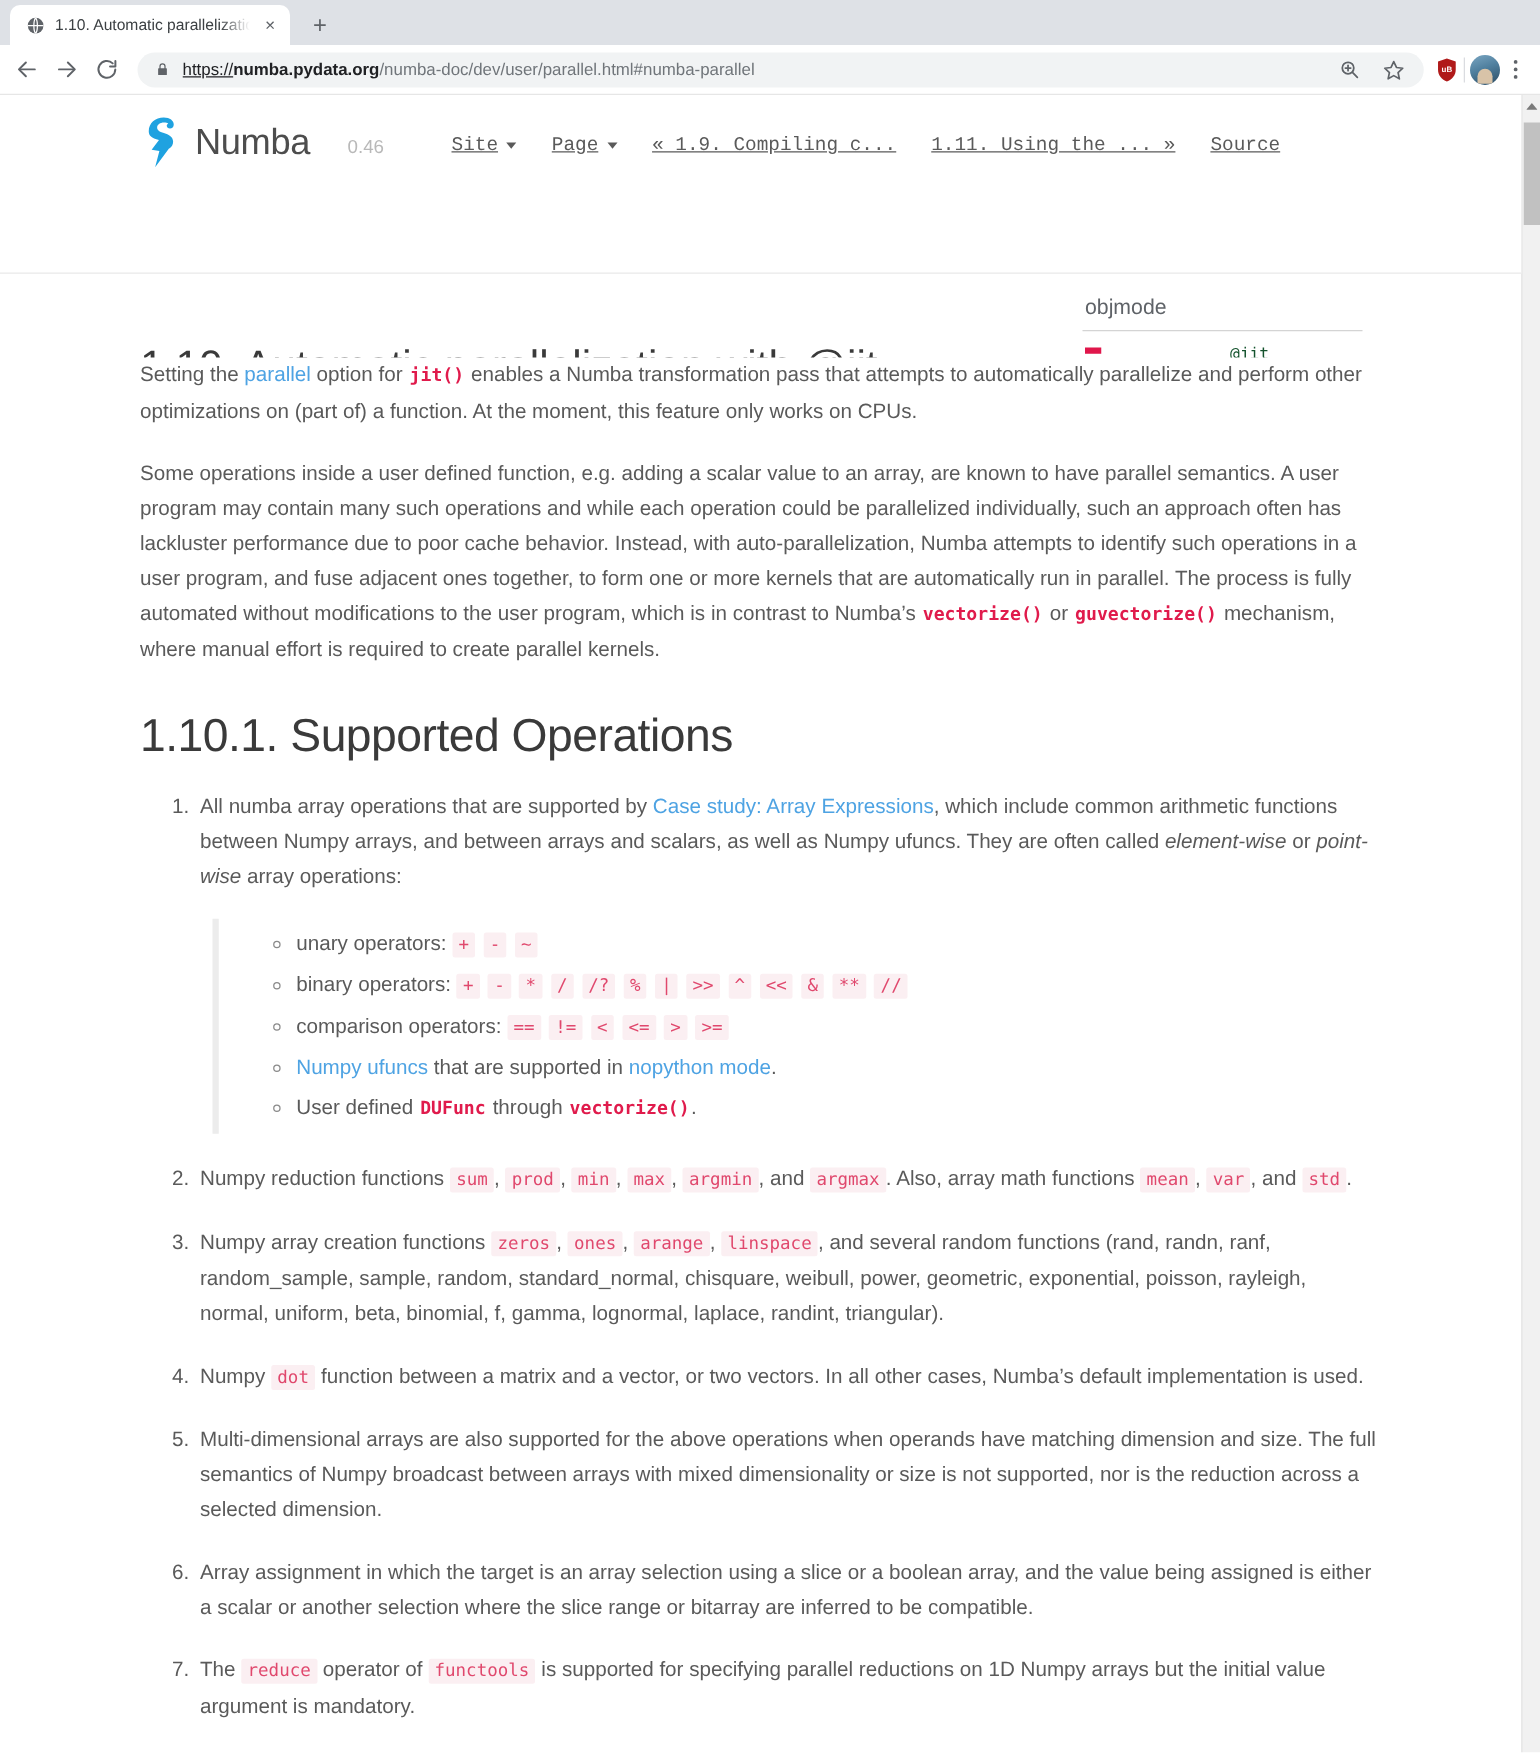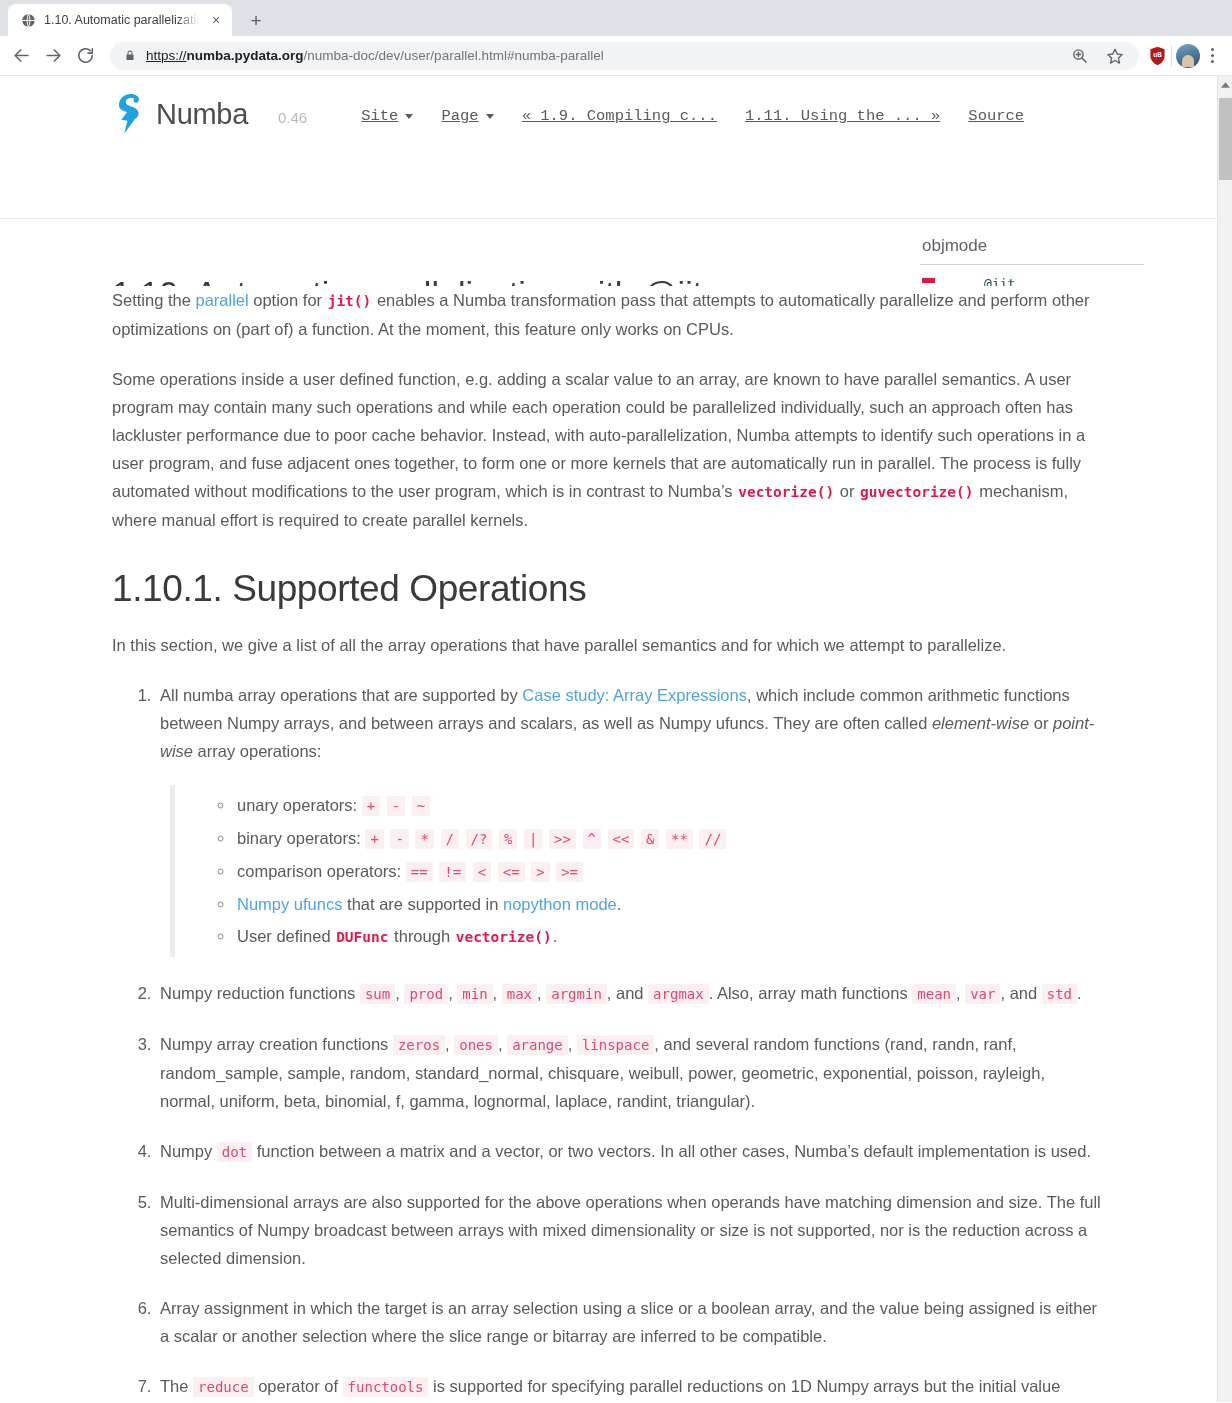--- a/index.html
+++ b/index.html
@@ -168,21 +168,21 @@
   }
   .caret {
     width:0;height:0;
     border-left:4px solid transparent;
     border-right:4px solid transparent;
     border-top:5px solid #5a5a5a;
     display:inline-block;
   }
   .searchwrap {
     position:absolute;
-    left: 920px;
+    left: 866px;
     top: 160px;
     width: 224px;
   }
   .searchinput {
     width: 100%;
     border: none;
     border-bottom: 1px solid #d4d4d4;
     outline: none;
     font-family: "Liberation Sans", sans-serif;
     font-size: 17px;
@@ -380,21 +380,20 @@
             <div class="clipped-txt">1.10. Automatic parallelization with @jit</div>
             <div class="clipped-code">@jit</div>
           </div>
 
           <p class="para"><span>Setting the </span><a class="lnk" href="#">parallel</a><span> option for </span><code class="c">jit()</code><span> enables a Numba transformation pass that attempts to automatically parallelize and perform other optimizations on (part of) a function. At the moment, this feature only works on CPUs.</span></p>
 
           <p class="para"><span>Some operations inside a user defined function, e.g. adding a scalar value to an array, are known to have parallel semantics. A user program may contain many such operations and while each operation could be parallelized individually, such an approach often has lackluster performance due to poor cache behavior. Instead, with auto-parallelization, Numba attempts to identify such operations in a user program, and fuse adjacent ones together, to form one or more kernels that are automatically run in parallel. The process is fully automated without modifications to the user program, which is in contrast to Numba’s </span><code class="c">vectorize()</code><span> or </span><code class="c">guvectorize()</code><span> mechanism, where manual effort is required to create parallel kernels.</span></p>
 
           <h2 class="sec">1.10.1. Supported Operations</h2>
 
-          <p class="para">In this section, we give a list of all the array operations that have parallel semantics and for which we attempt to parallelize.</p>
 
           <ol class="main">
 
             <li>
               <span>All numba array operations that are supported by </span><a class="lnk" href="#">Case study: Array Expressions</a><span>, which include common arithmetic functions between Numpy arrays, and between arrays and scalars, as well as Numpy ufuncs. They are often called </span><i class="em">element-wise</i><span> or </span><i class="em">point-wise</i><span> array operations:</span>
 
               <blockquote class="ops">
                 <ul class="ops">
                   <li class="opseq"><span>unary operators:</span>
                     <span><code class="cb">+</code> <code class="cb">-</code> <code class="cb">~</code> </span>

